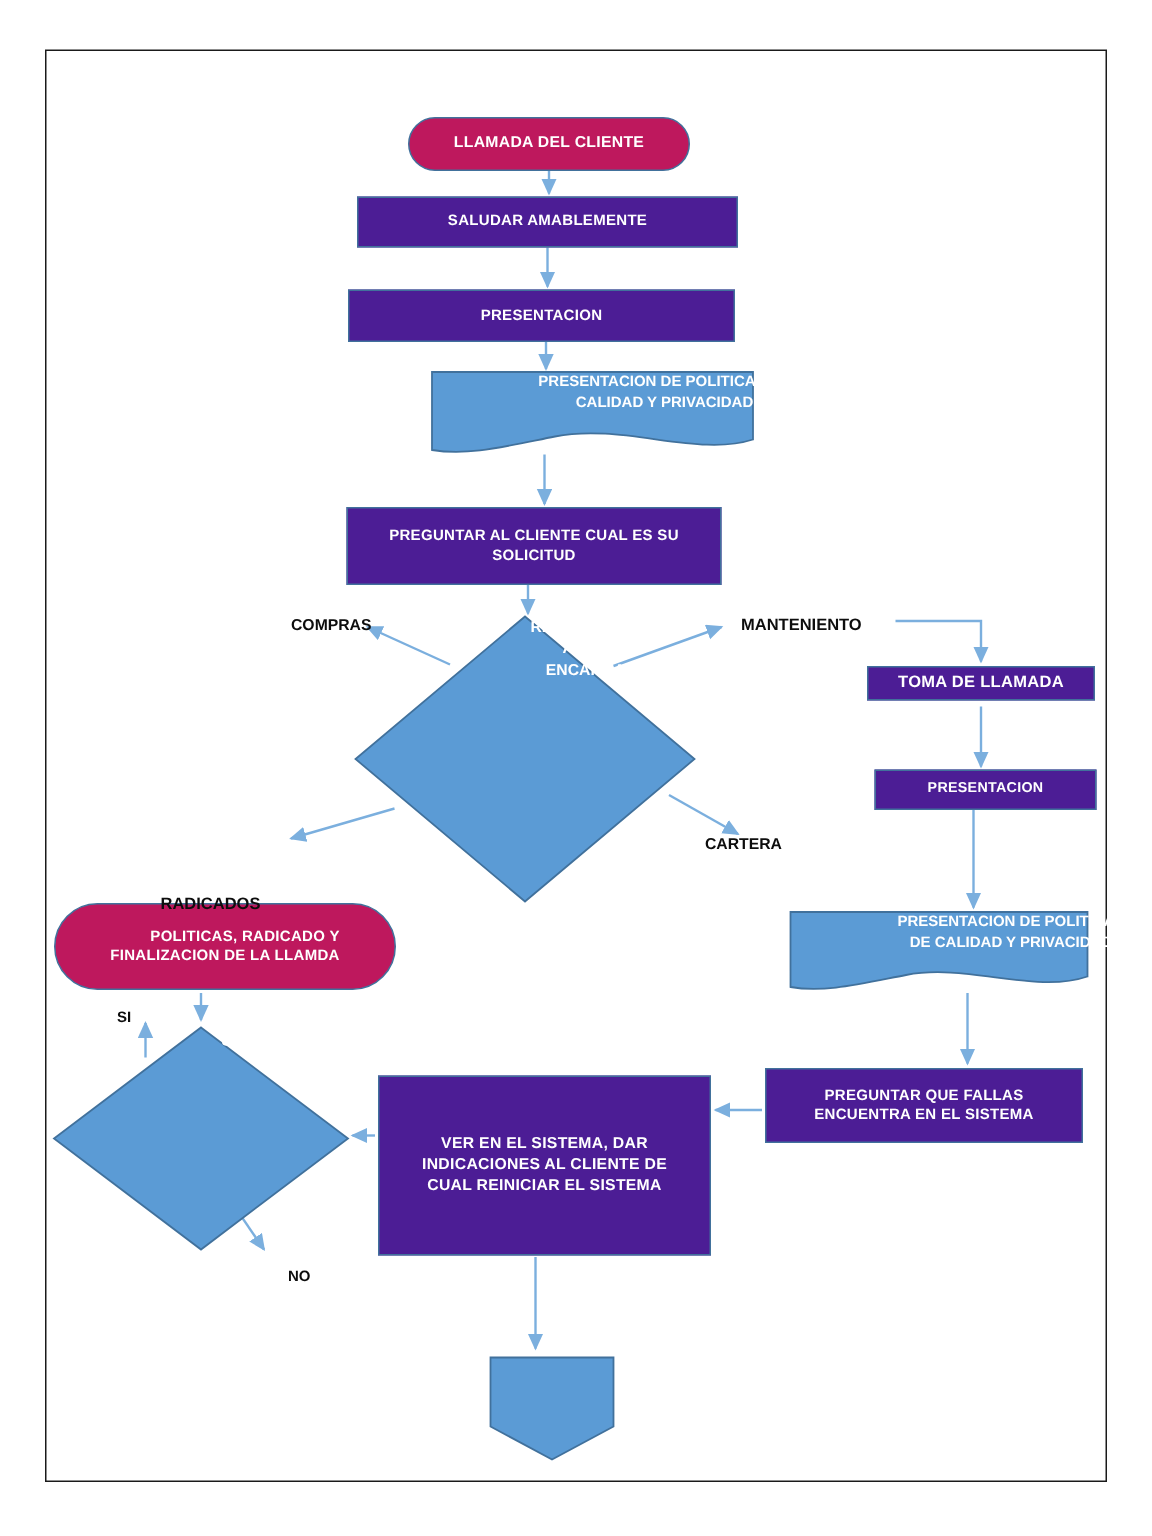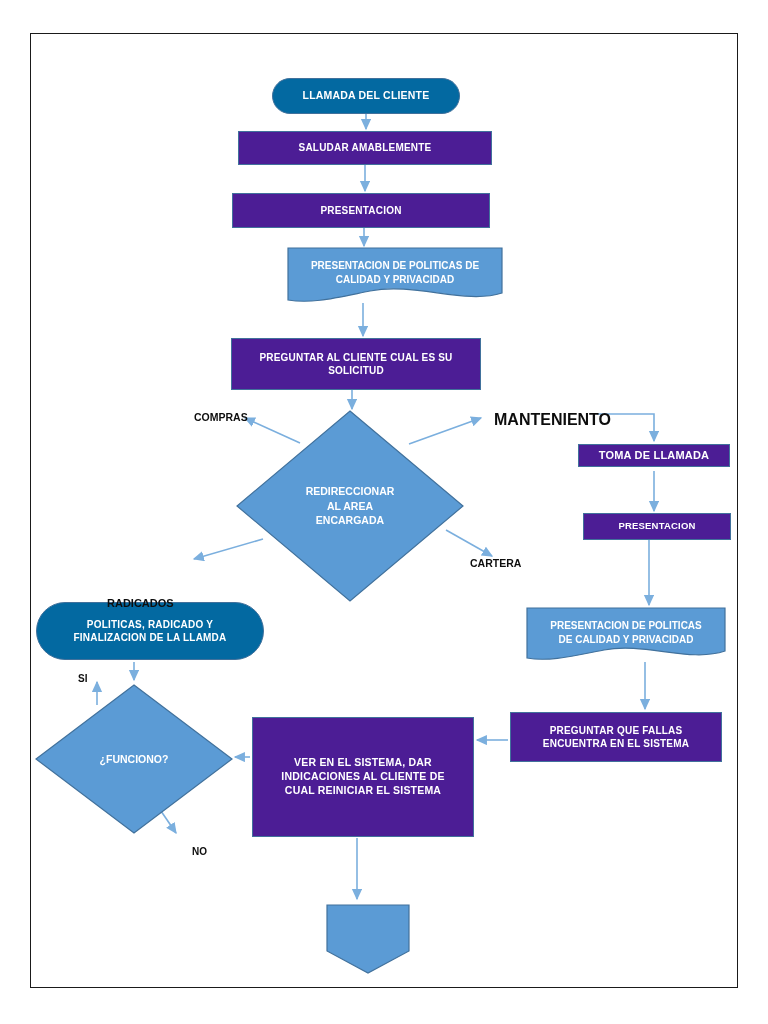--- a/index.html
+++ b/index.html
@@ -47,40 +47,41 @@
     color: #ffffff;
     font-weight: bold;
     letter-spacing: 0.2px;
     line-height: 1.32;
   }
   .proc {
     background: #4c1d95;
     border: 1.2px solid #41719C;
   }
   .term {
-    background: #0369a1;
+    background: #be185d;
     border: 1.2px solid #41719C;
     border-radius: 999px;
+    text-align: right;
   }
   .node .txt {
     display: block;
     padding: 0 6px;
     white-space: pre-line;
   }
   .diamond-label {
     position: absolute;
     display: flex;
-    align-items: center;
     justify-content: center;
     text-align: center;
     color: #fff;
     font-weight: bold;
     line-height: 1.38;
     white-space: pre-line;
     pointer-events: none;
+    margin-left: 48px;
   }
   .edge-label {
     position: absolute;
     color: #0d0d0d;
     font-weight: bold;
     white-space: nowrap;
   }
 </style>
 </head>
 <body>
@@ -212,21 +213,21 @@
     <span class="txt">POLITICAS, RADICADO Y
 FINALIZACION DE LA LLAMDA</span>
   </div>
 
   <div class="diamond-label" style="left:327px; top:905px; width:82px; height:60px; font-size:10px;">
     <span></span>
   </div>
 
   <div class="edge-label" style="left:167px; top:411px; font-size:10.5px;margin-left:27px;">COMPRAS</div>
 
-  <div class="edge-label" style="left:494px; top:411px; font-size:16px;">MANTENIENTO</div>
+  <div class="edge-label" style="left:494px; top:411px; font-size:11px;">MANTENIENTO</div>
 
   <div class="edge-label" style="left:107px; top:557px; font-size:11px;margin-top:40px;">RADICADOS</div>
 
   <div class="edge-label" style="left:470px; top:557px; font-size:10.5px;">CARTERA</div>
 
   <div class="edge-label" style="left:78px; top:673px; font-size:10px;">SI</div>
 
   <div class="edge-label" style="left:172px; top:846px; font-size:10px;padding-left:20px;">NO</div>
 
 </div>

